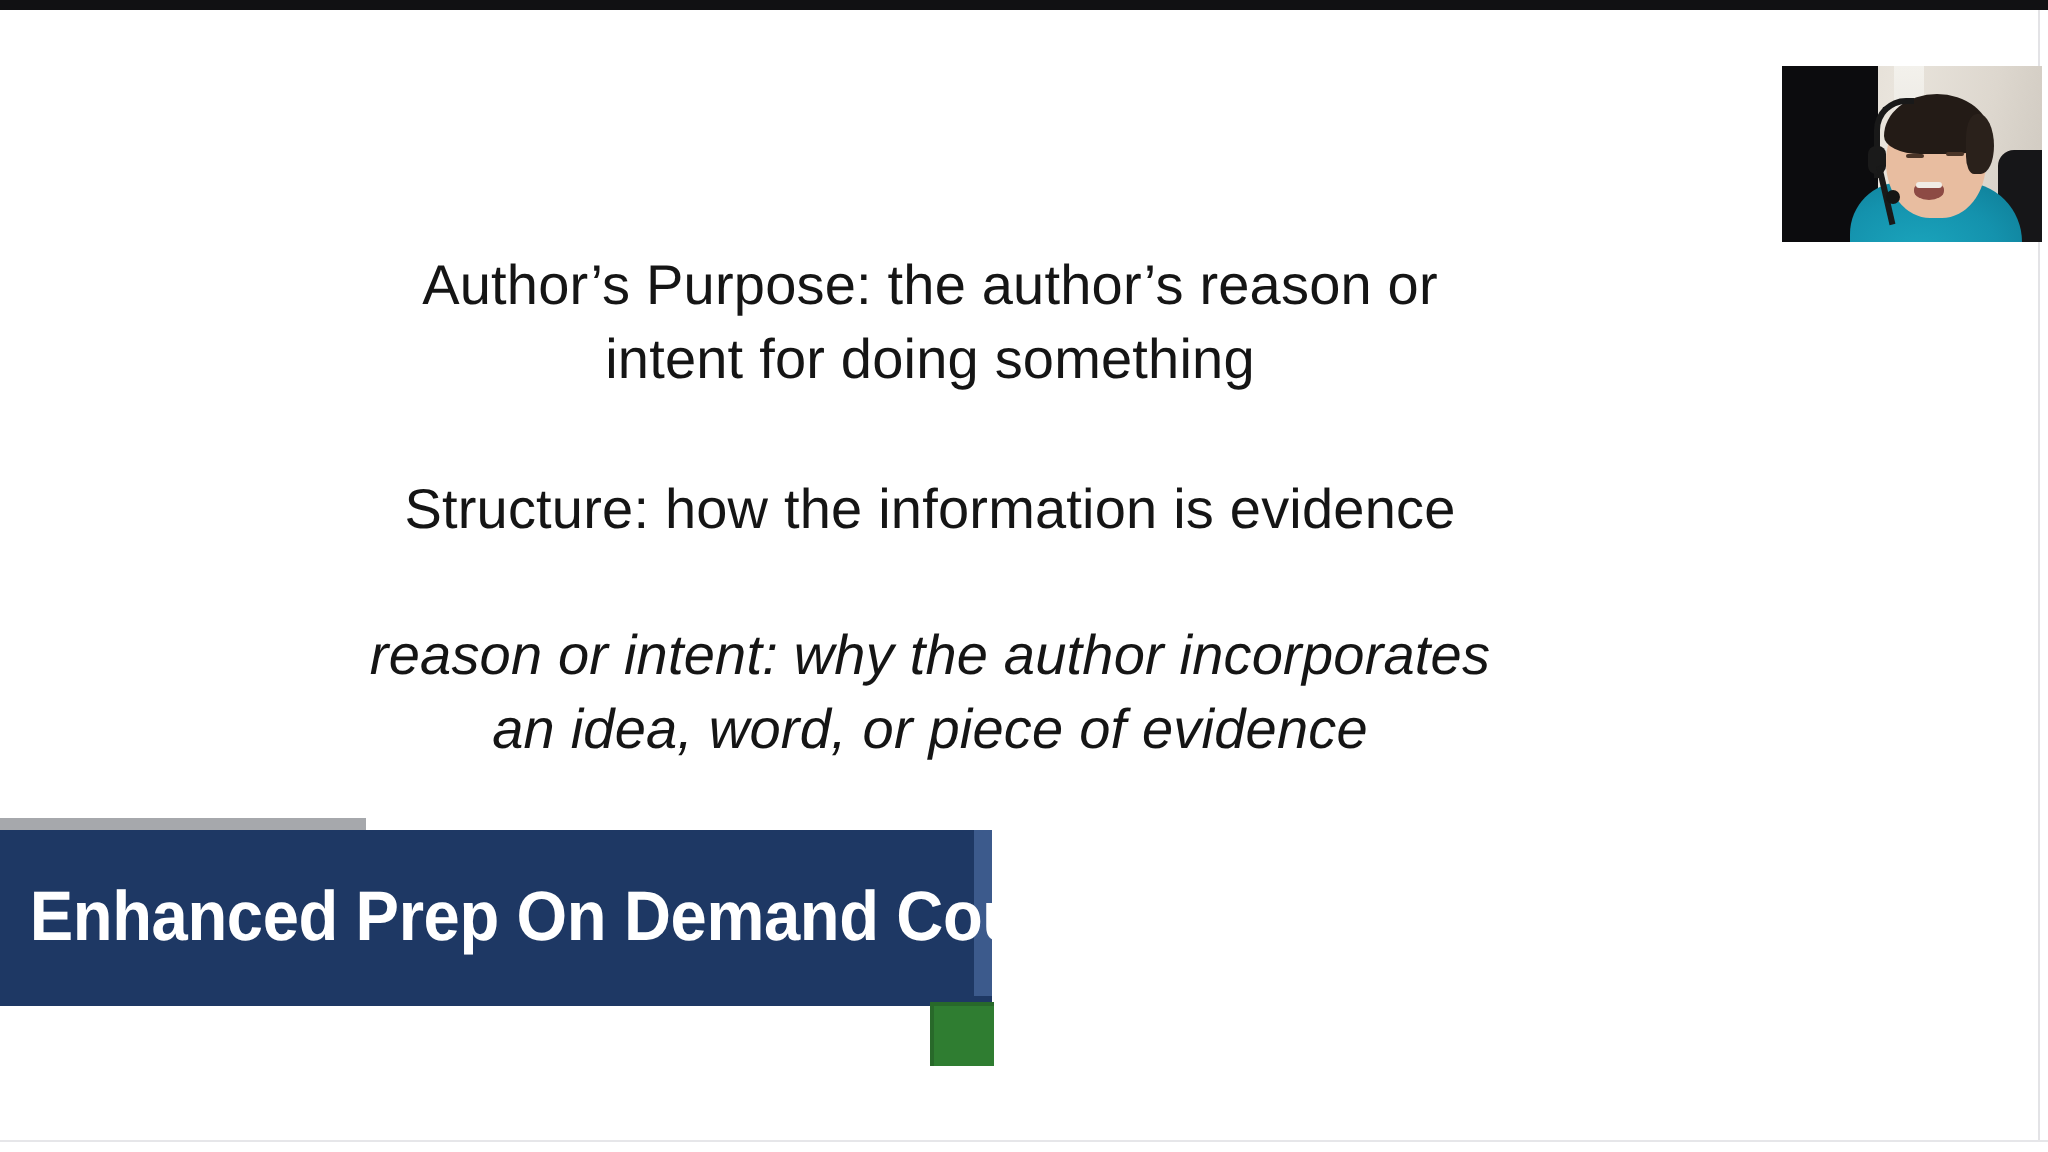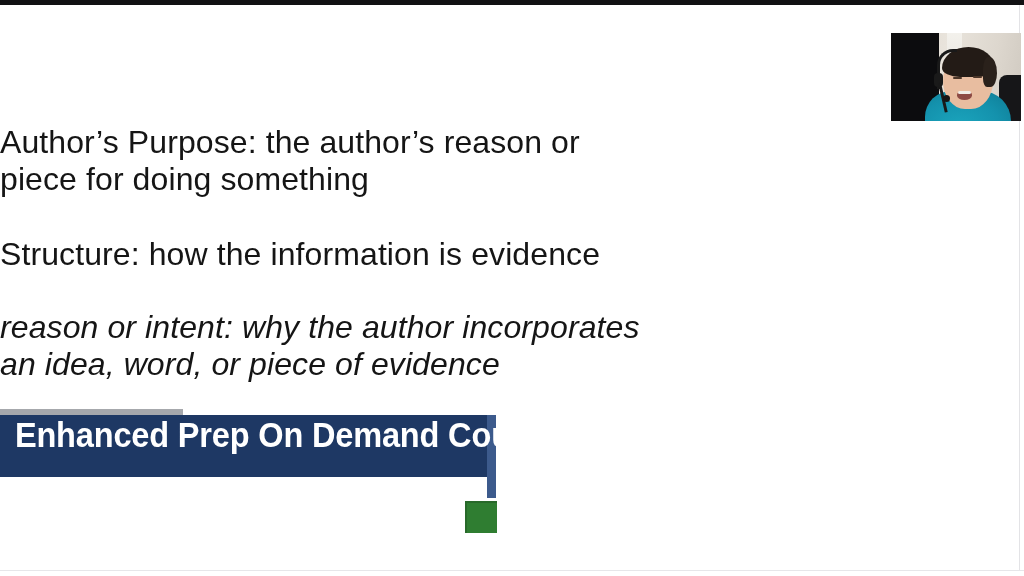--- a/index.html
+++ b/index.html
@@ -43,23 +43,23 @@
     left: 0; top: 570px;
     width: 1024px; height: 1px;
     background: #e6e6e9;
   }
 
   
   .slide-text {
     position: absolute;
     left: 0;
     width: 930px;
-    text-align: left;
+    text-align: center;
     color: #151515;
-    font-size: 32px;
+    font-size: 28px;
     line-height: 37px;
     font-weight: 400;
     letter-spacing: 0.1px;
     -webkit-font-smoothing: antialiased;
   }
 
   #para-purpose   { top: 124px; }
   #para-structure { top: 236px; }
   #para-reason    { top: 309px; font-style: italic; }
 
@@ -77,24 +77,24 @@
   .banner-rule {
     position: absolute;
     left: 0; top: 0;
     width: 183px; height: 6px;
     background: #a6a8ac;
   }
 
   .banner-bar {
     position: absolute;
     left: 0; top: 6px;
-    width: 496px; height: 62px;
+    width: 496px; height: 88px;
     background: #1e3864;
     display: flex;
-    align-items: flex-start;
+    align-items: center;
   }
 
   .banner-bar-accent {
     position: absolute;
     right: 0; top: 0;
     width: 9px; height: 83px;
     background: #3c5a8c;
   }
 
   .banner-title {
@@ -259,21 +259,21 @@
 <body>
 
 <div id="screen">
 
   <div class="top-letterbox"></div>
   <div class="edge-right"></div>
   <div class="edge-bottom"></div>
 
   <div class="slide-text" id="para-purpose">
     <span class="line">Author’s Purpose: the author’s reason or</span>
-    <span class="line">piece for doing something</span>
+    <span class="line">intent for doing something</span>
   </div>
 
   <div class="slide-text" id="para-structure">
     <span class="line">Structure: how the information is evidence</span>
   </div>
 
   <div class="slide-text" id="para-reason">
     <span class="line">reason or intent: why the author incorporates</span>
     <span class="line">an idea, word, or piece of evidence</span>
   </div>

